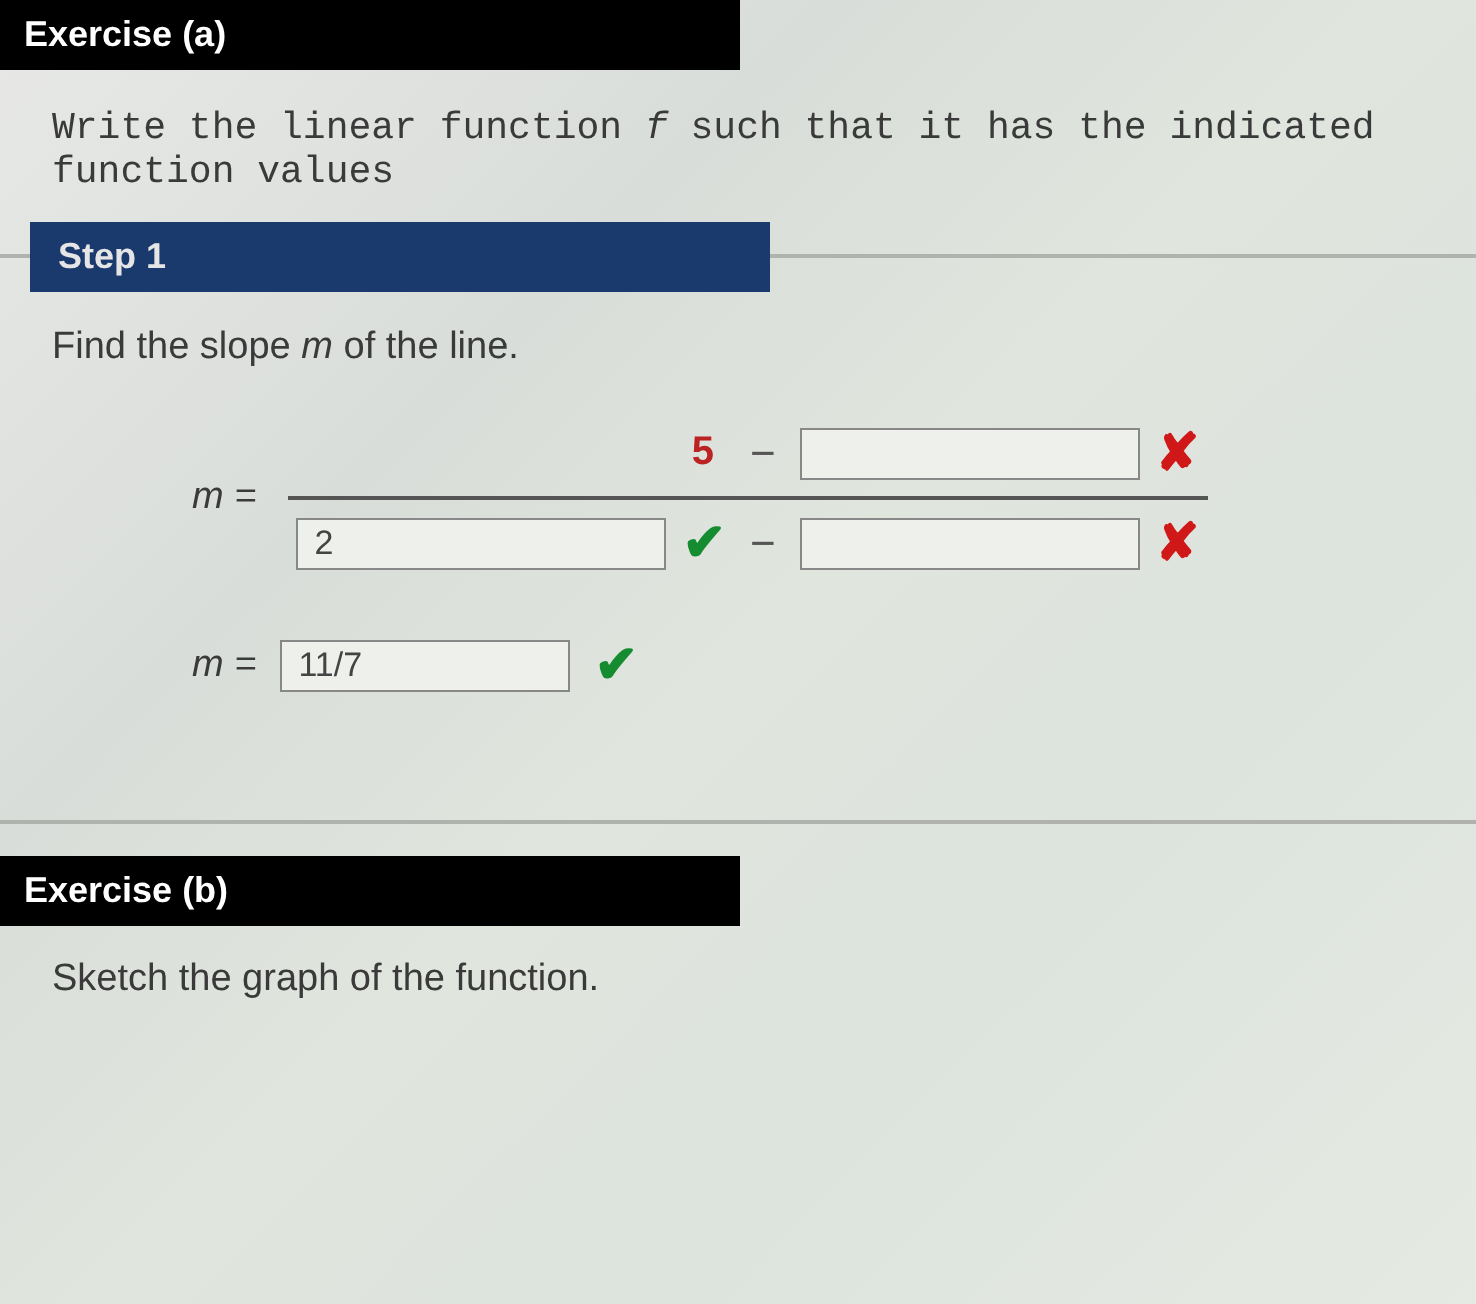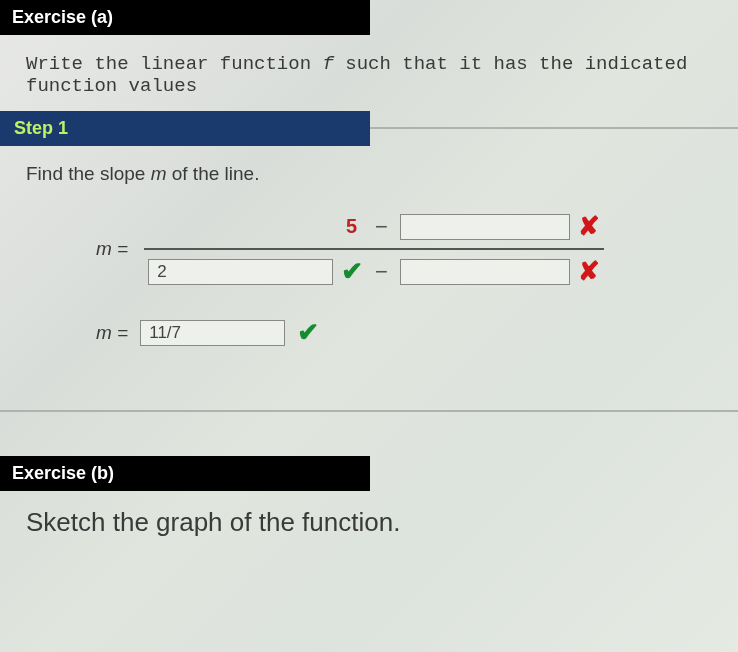--- a/index.html
+++ b/index.html
@@ -28,27 +28,27 @@
     color: #3a3a3a;
     font-family: Liberation Mono, monospace;
   }
   .italic { font-style: italic; }
   .step-container {
     border-top: 2px solid #b0b2ae;
     position: relative;
   }
   .step-label {
     background: #1a3a6e;
-    color: #bef264;
+    color: #e5e5e5;
     font-weight: bold;
     padding: 7px 14px;
     font-size: 18px;
     position: absolute;
     top: -18px;
-    left: 0;
+    left: 15px;
     min-width: 370px;
   }
   .step-body {
     padding: 34px 26px 18px 26px;
   }
   .instruction {
     font-size: 19px;
     color: #3a3a3a;
     margin-bottom: 24px;
   }
@@ -135,26 +135,26 @@
     color: #333;
     cursor: pointer;
   }
   .btn .underline { text-decoration: underline; }
   .hr-full {
     border: none;
     border-top: 2px solid #b0b2ae;
     margin: 0;
   }
   .ex-b-header {
-    margin-top: 44px;
+    margin-top: 16px;
     min-width: 370px;
   }
   .ex-b-desc {
     padding: 16px 26px 24px 26px;
-    font-size: 26px;
+    font-size: 19px;
     color: #3a3a3a;
   }
 </style>
 </head>
 <body>
 
 
 
 
 <div class="header-bar">

